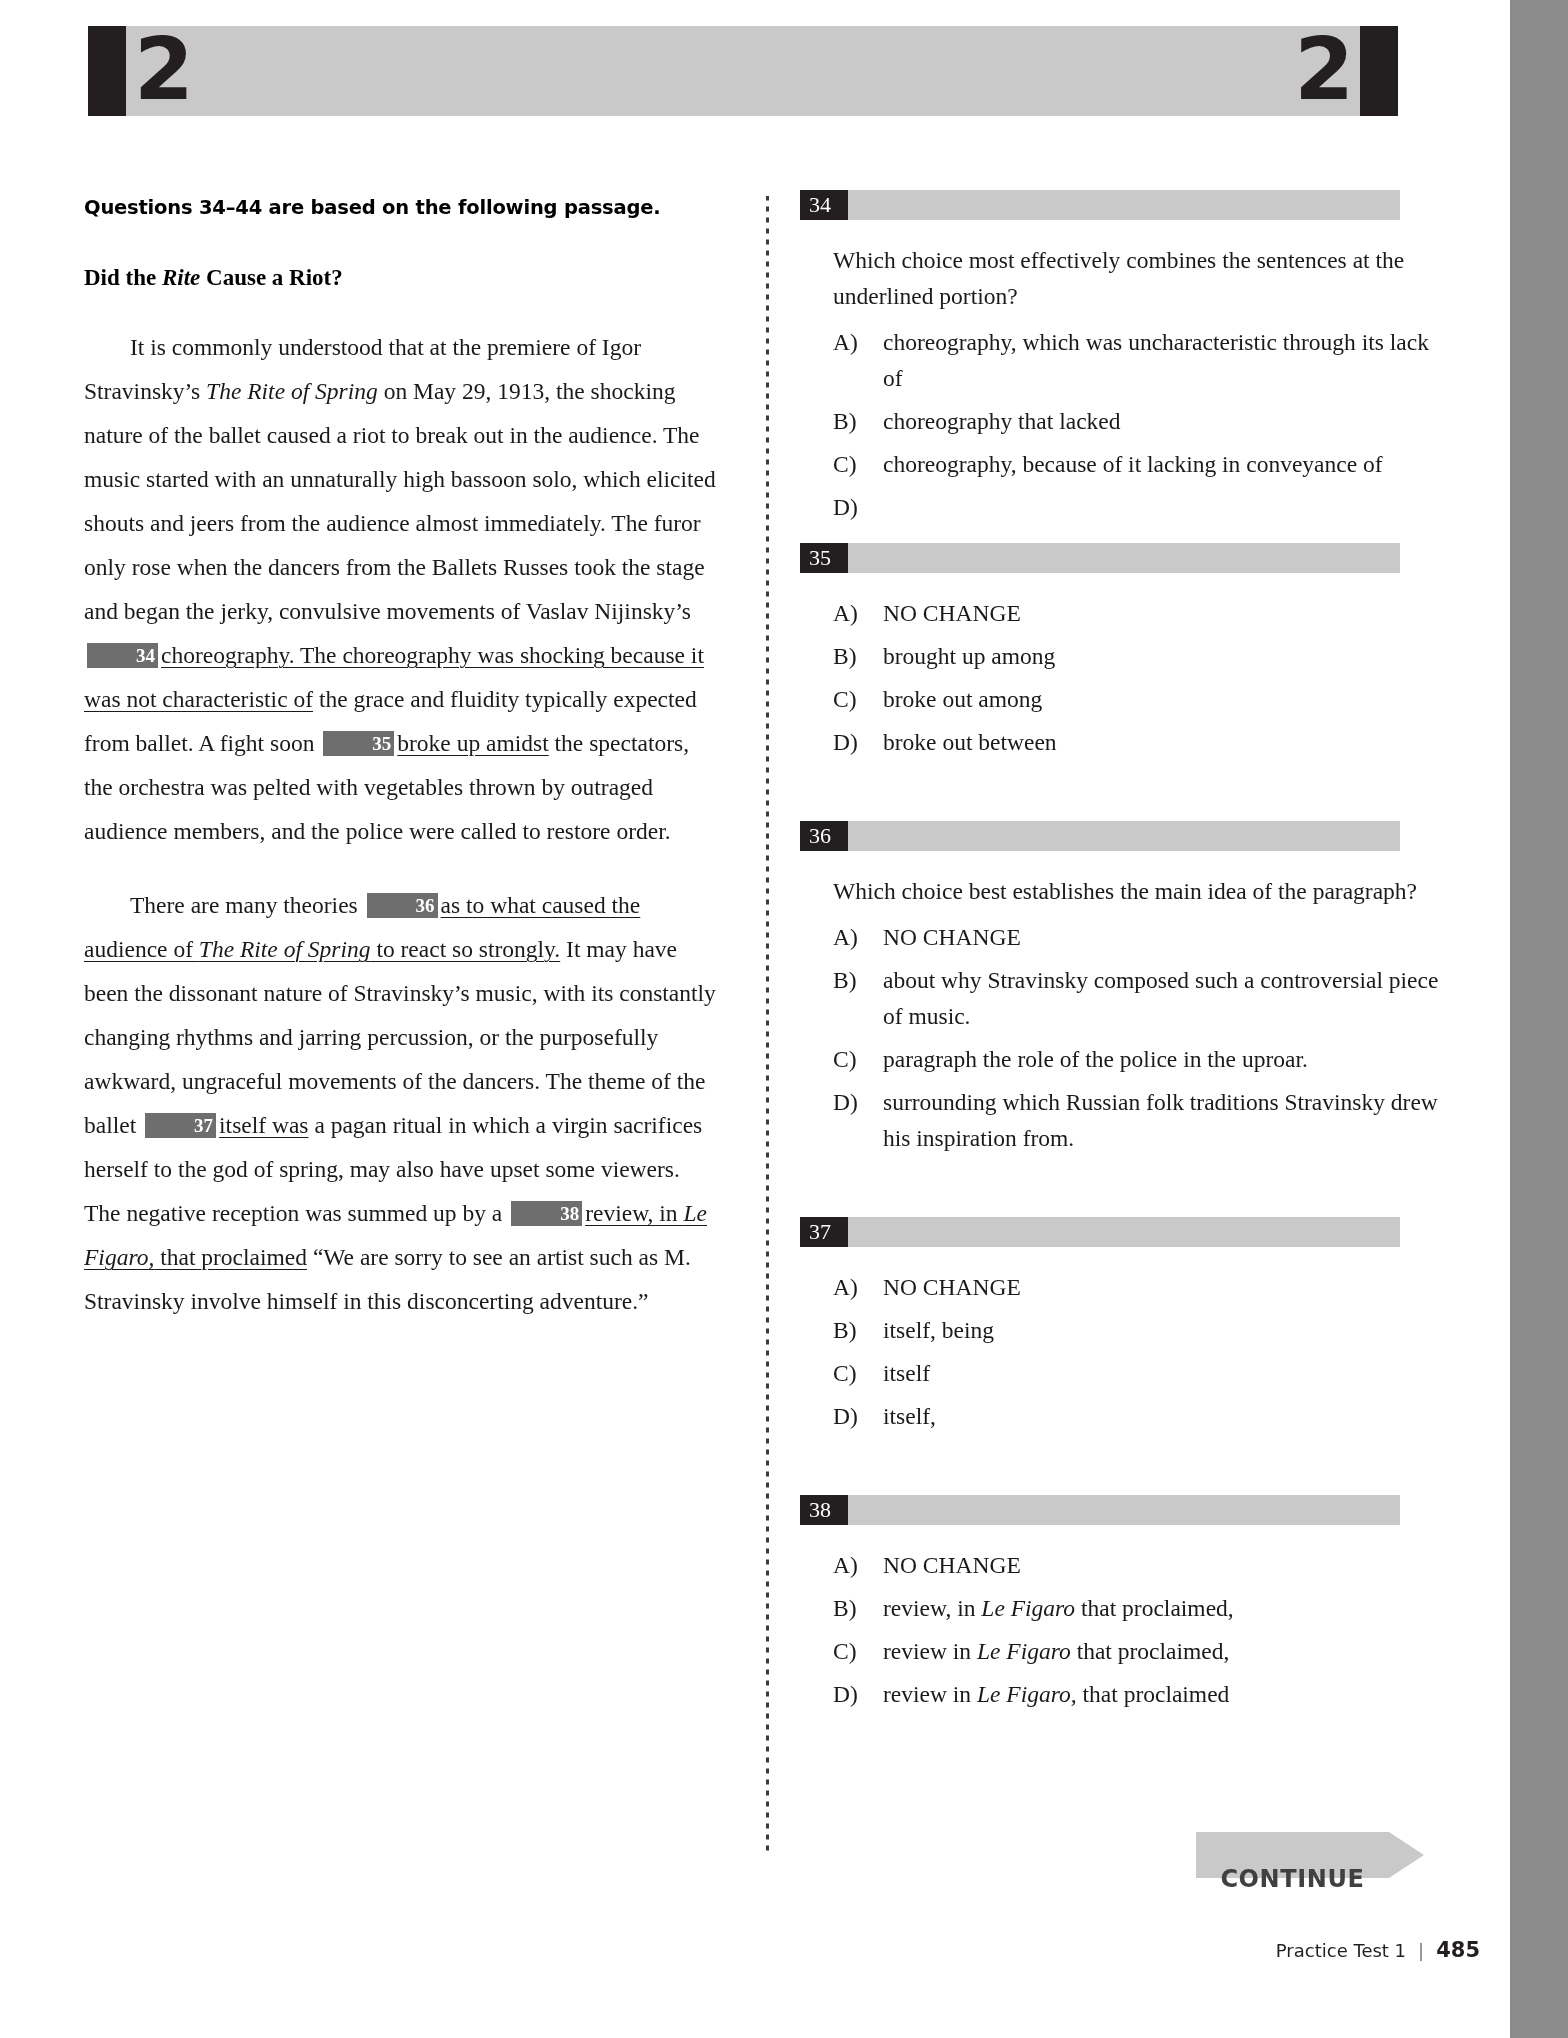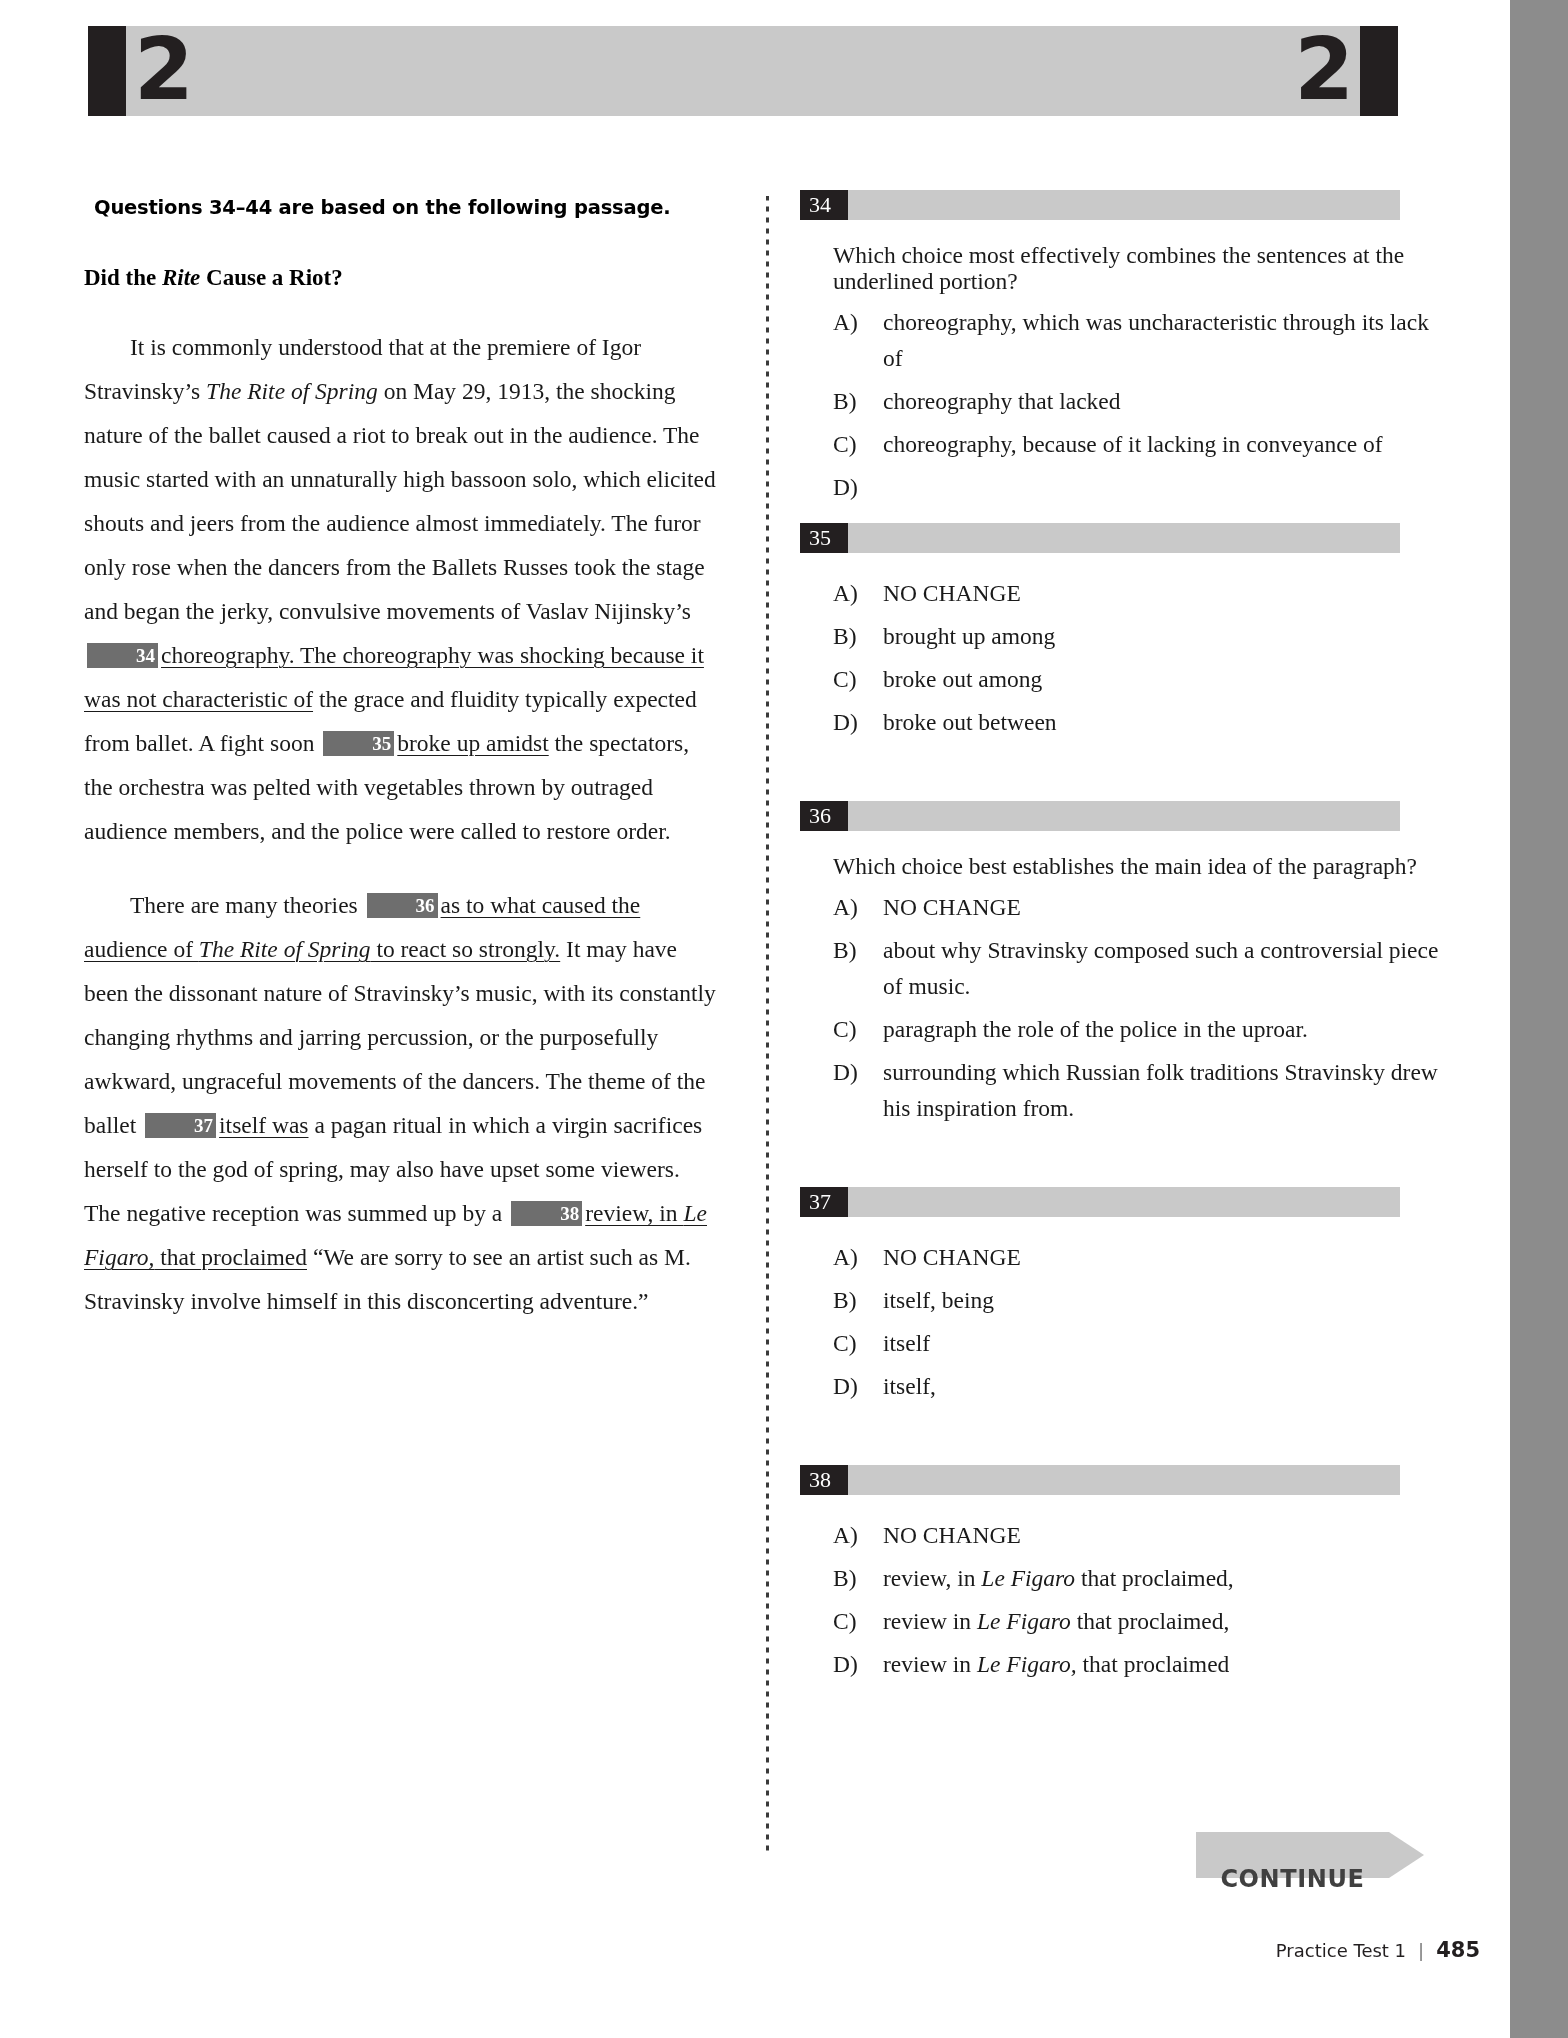--- a/index.html
+++ b/index.html
@@ -89,21 +89,21 @@
     width:648px;
   }
 
   
   .directions{
     font-family:"DejaVu Sans", sans-serif;
     font-weight:bold;
     font-size:19.5px;
     color:#000;
     letter-spacing:-0.2px;
-    margin:0 0 46px 10px;
+    margin:0 0 46px 0;
   }
   .passage-title{
     font-family:"Liberation Serif", serif;
     font-weight:bold;
     font-size:23px;
     color:#000;
     margin:0 0 34px 0;
   }
   .passage-title i{font-style:italic;}
   .para{
@@ -157,21 +157,21 @@
     padding-left:9px;
     box-sizing:border-box;
   }
   .qhead .qbar{
     position:absolute;left:48px;top:0;
     width:552px;height:30px;
     background:#c9c9c9;
   }
   .qstem{
     font-size:23.5px;
-    line-height:26px;
+    line-height:36px;
     color:#1a1a1a;
     margin:0 0 10px 33px;
   }
   .choices{
     list-style:none;
     margin:0 0 0 33px;
     padding:0;
   }
   .choice{
     position:relative;

